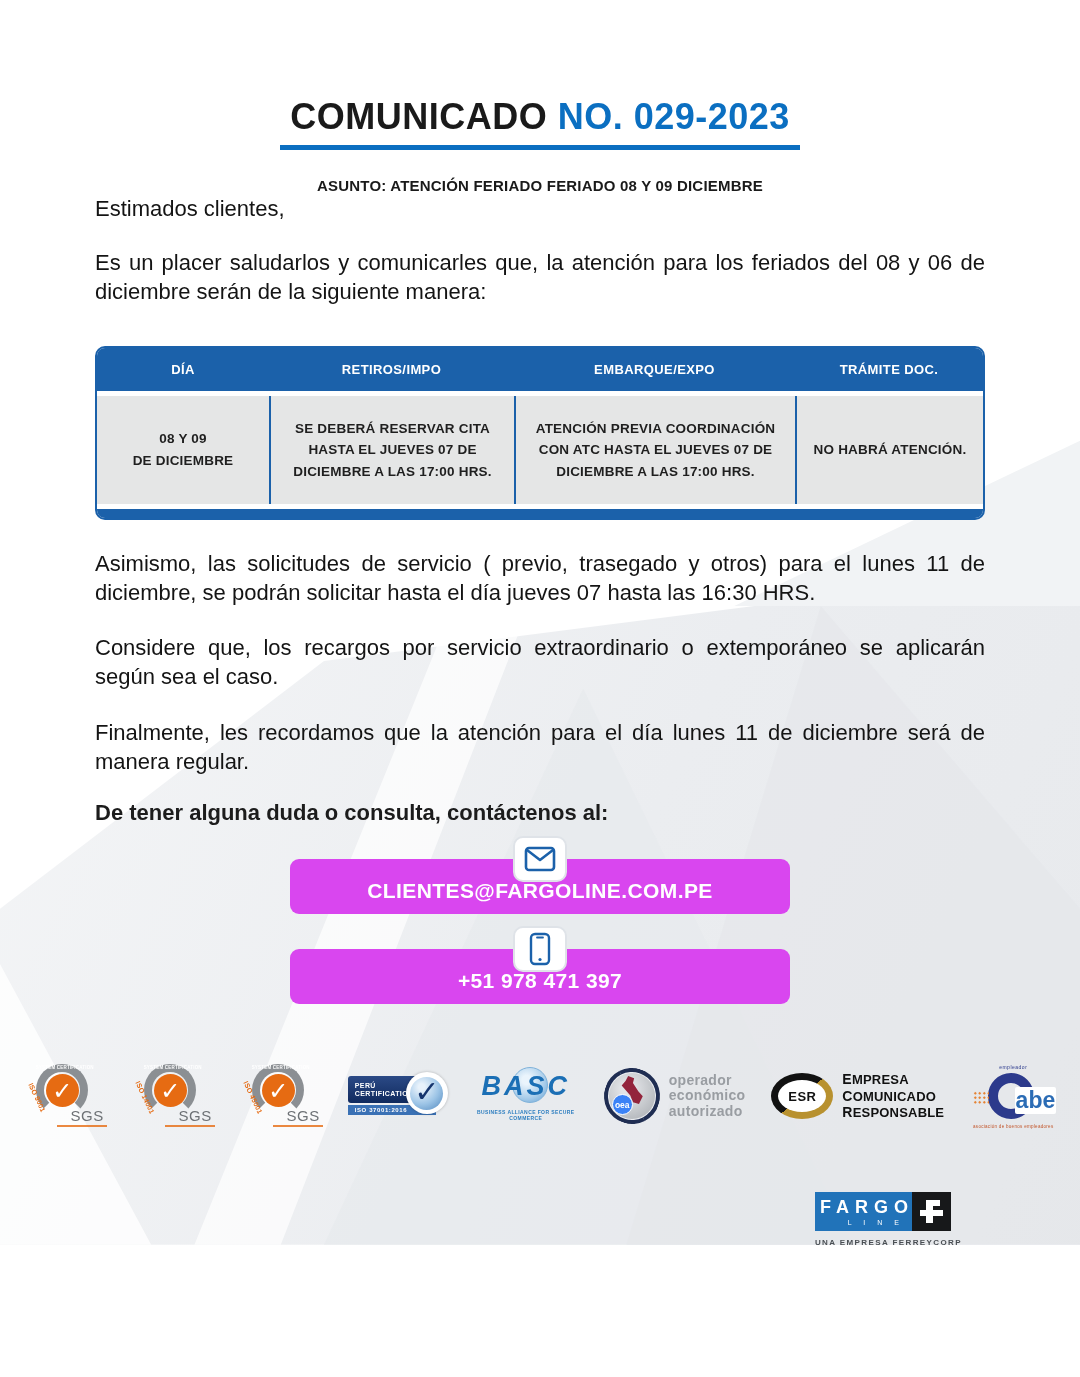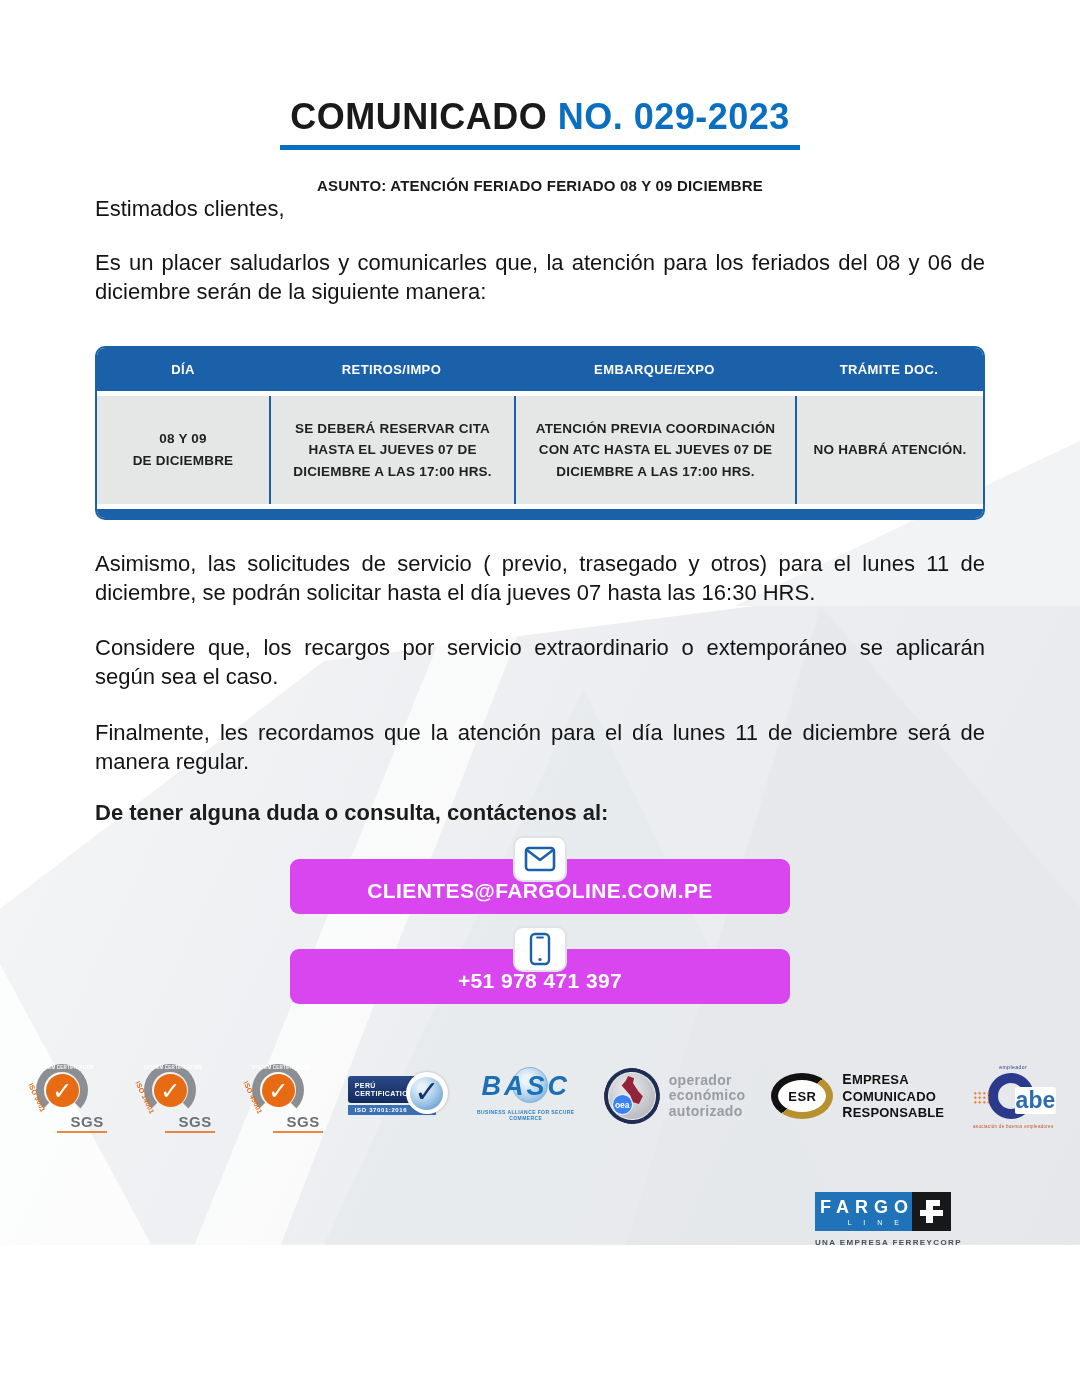--- a/index.html
+++ b/index.html
@@ -63,21 +63,21 @@
   .sgs { position:relative; width:82px; height:68px; flex:none; }
   .sgs-arc { position:absolute; left:12px; top:2px; width:52px; height:52px; border-radius:50%;
              border:8px solid #8b8f93; border-bottom-color:transparent; }
   .sgs-arc-text { position:absolute; left:0; top:3px; width:100%; text-align:center; font-size:4.5px;
                   color:#fff; letter-spacing:.2px; z-index:2; font-weight:bold; }
   .sgs-dot { position:absolute; left:22px; top:12px; width:33px; height:33px; border-radius:50%;
              background:#e66b12; display:flex; align-items:center; justify-content:center; z-index:1; }
   .sgs-dot .check { color:#fff; font-size:24px; font-weight:bold; font-family:"DejaVu Sans",sans-serif; line-height:1; }
   .sgs-iso { position:absolute; left:-9px; top:32px; width:44px; transform:rotate(65deg); font-size:7px;
              font-weight:bold; color:#e66b12; text-align:center; letter-spacing:.2px; }
-  .sgs-name { position:absolute; right:2px; bottom:0; font-size:15px; font-weight:bold; color:#6d7175; letter-spacing:.5px; }
+  .sgs-name { position:absolute; right:2px; bottom:6px; font-size:15px; font-weight:normal; color:#6d7175; letter-spacing:.5px; }
   .sgs-name::after { content:""; position:absolute; left:-14px; bottom:-3px; width:50px; height:2px; background:#e66b12; opacity:.8; }
 
   .peru { position:relative; width:100px; height:54px; flex:none; }
   .peru-box { position:absolute; left:0; top:7px; width:88px; height:27px; border-radius:3px;
               background:linear-gradient(180deg,#2b4a86,#102a5e); color:#fff; display:flex; flex-direction:column;
               justify-content:center; padding-left:7px; gap:1px; }
   .peru-box b { font-size:7px; letter-spacing:.4px; }
   .peru-strip { position:absolute; left:0; top:36px; width:88px; height:10px; background:#3a71b5; color:#fff;
                 font-size:6px; font-weight:bold; letter-spacing:.6px; display:flex; align-items:center; padding-left:7px; }
   .peru-globe { position:absolute; right:0; top:3px; width:42px; height:42px; border-radius:50%; background:#fff;

